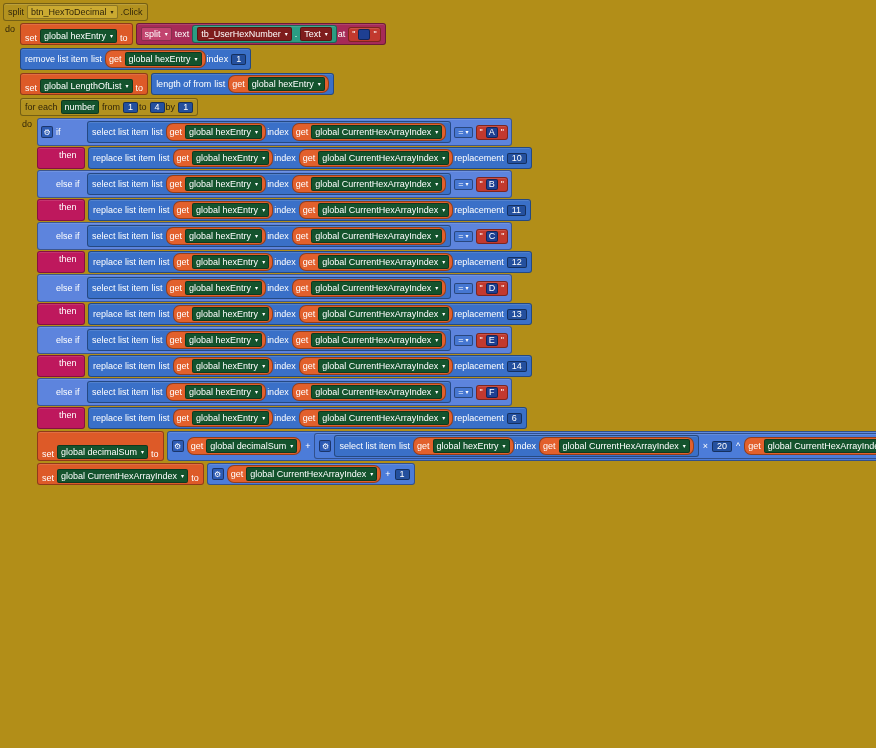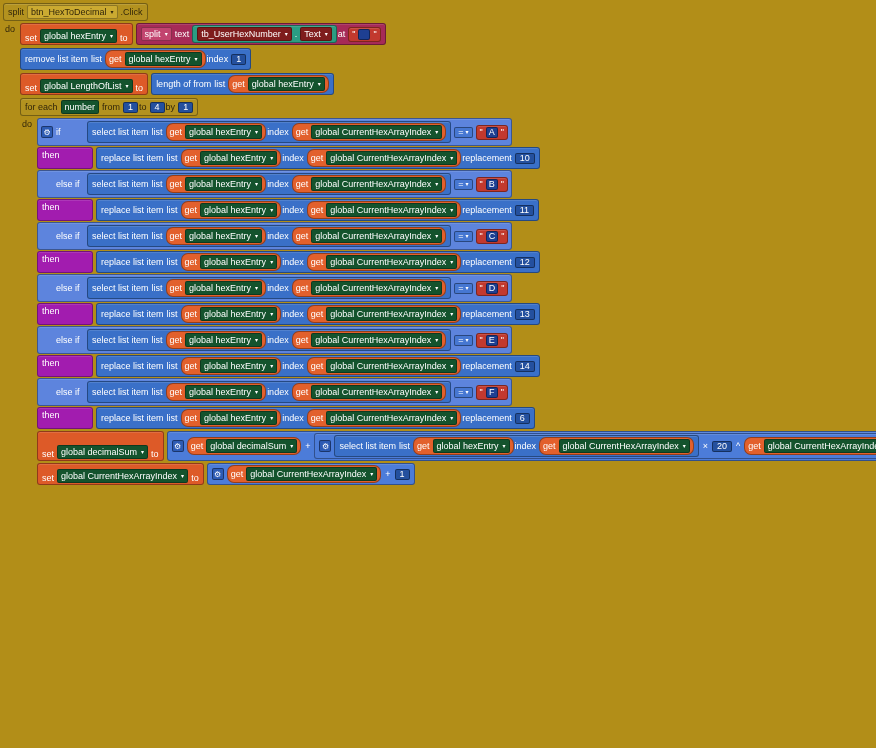--- a/index.html
+++ b/index.html
@@ -27,21 +27,21 @@
 .lblue{background:#5d84dd;padding:2px 3px}
 .red{background:#c2392e;padding:1px 3px}
 .navyfield{background:#1e3f92;border:1px solid rgba(0,0,0,.4);border-radius:2px;min-width:12px;height:11px;display:inline-flex;align-items:center;justify-content:center;white-space:pre;padding:0 2px}
 .magenta{background:#a62a57}
 .mchip{background:#c2446f}
 .green{background:#2b9d83}
 .gchip{background:#7f1d1d}
 .eqchip{background:#4677d2;border:1px solid rgba(0,0,0,.4);border-radius:2px;height:11px;padding:0 3px;display:inline-flex;align-items:center;gap:2px;color:#fff}
 .kw{color:#33270a;padding:1px 2px;flex:0 0 auto}
 .bkw{flex:0 0 28px}
-.thencell{align-self:stretch;background:#a21caf;border:1px solid rgba(0,0,0,.3);border-radius:3px;padding:2px 4px 2px 4px;width:56px;flex:0 0 auto;box-shadow:inset 0 1px 0 rgba(255,255,255,.12)}
+.thencell{align-self:stretch;background:#be185d;border:1px solid rgba(0,0,0,.3);border-radius:3px;padding:2px 4px 2px 21px;width:48px;flex:0 0 auto;box-shadow:inset 0 1px 0 rgba(255,255,255,.12)}
 .branch{display:flex;flex-direction:column;gap:1px;align-items:flex-start}
 .ifstack{display:flex;flex-direction:column;gap:1px;align-items:flex-start}
 .op{padding:0 1px}
 .q{font-size:9px}
 </style>
 </head>
 <body>
 
 <div>
 

